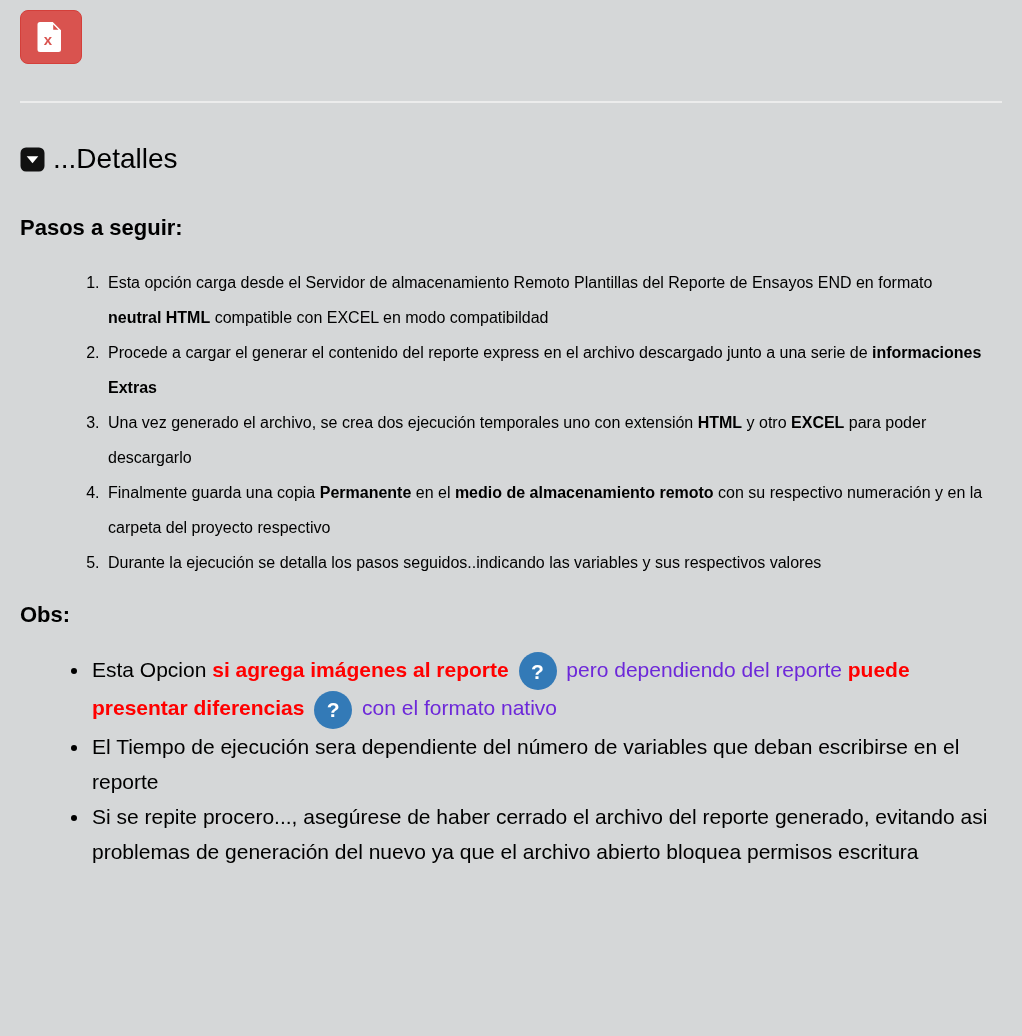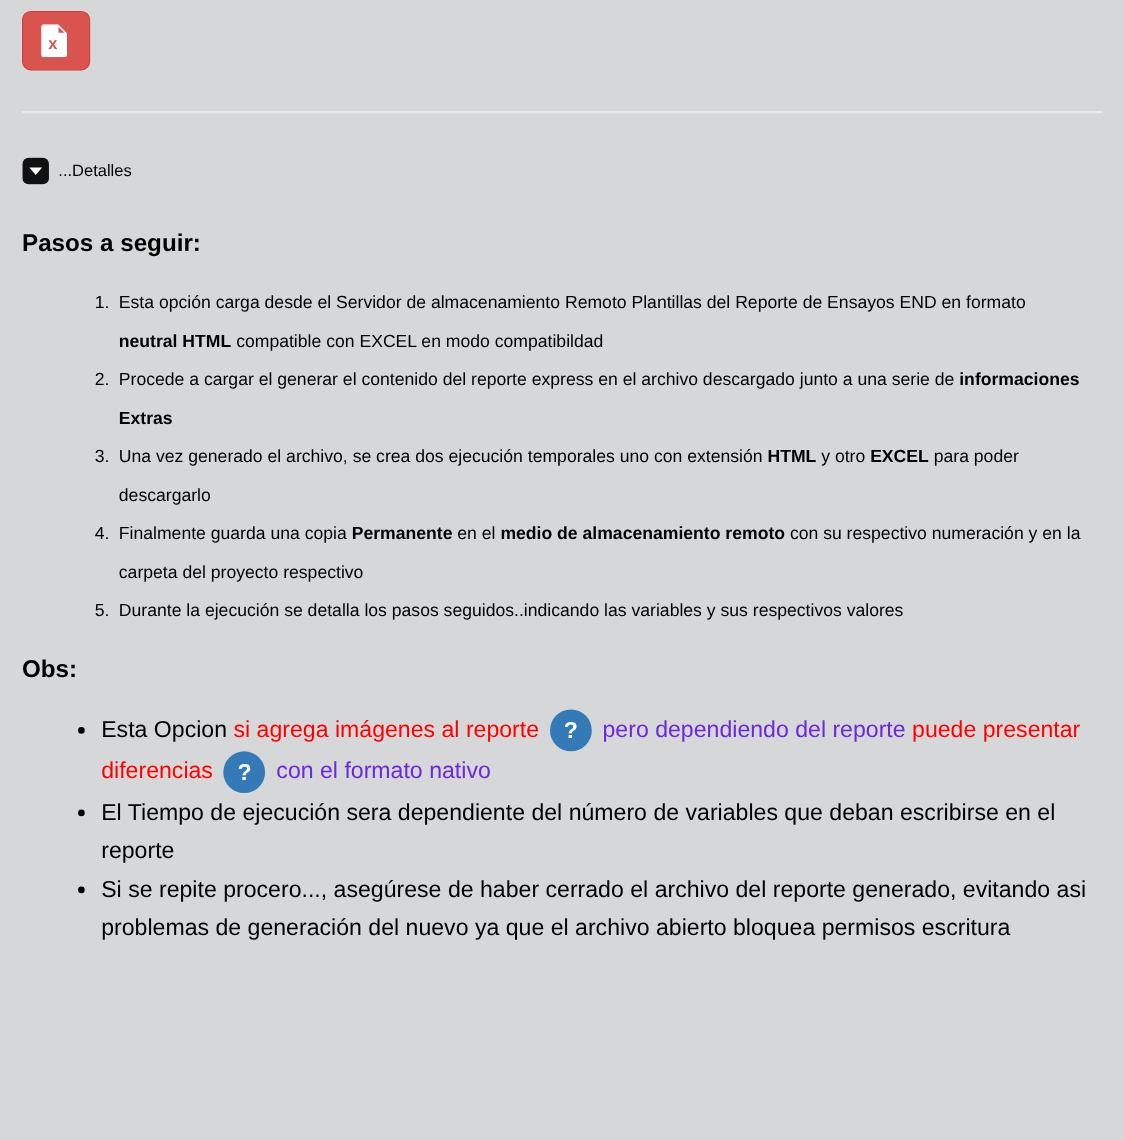--- a/index.html
+++ b/index.html
@@ -36,21 +36,21 @@
     border-top: 2px solid #ececec;
     margin: 37px 0 0 0;
   }
 
   
   .details-row {
     margin-top: 40px;
     display: flex;
     align-items: center;
     gap: 8px;
-    font-size: 15px;
+    font-size: 28px;
     cursor: pointer;
     width: fit-content;
   }
   .details-row svg { display: block; }
 
   h2.section-heading {
     font-size: 22px;
     font-weight: bold;
     margin: 40px 0 24px 0;
     color: #000;
@@ -68,21 +68,21 @@
   ul.obs-list {
     margin: 18px 0 0 0;
     padding-left: 70px;
     font-size: 21px;
     line-height: 35px;
   }
   ul.obs-list li { padding-left: 2px; }
 
   .seg-bold { font-weight: bold; }
   .seg-red { color: #6d28d9; }
-  .seg-red-bold { color: #ff0000; font-weight: normal; }
+  .seg-red-bold { color: #ff0000; font-weight: bold; }
 
   .help-icon {
     display: inline-flex;
     align-items: center;
     justify-content: center;
     width: 38px;
     height: 38px;
     border-radius: 50%;
     background: #337ab7;
     color: #fff;

